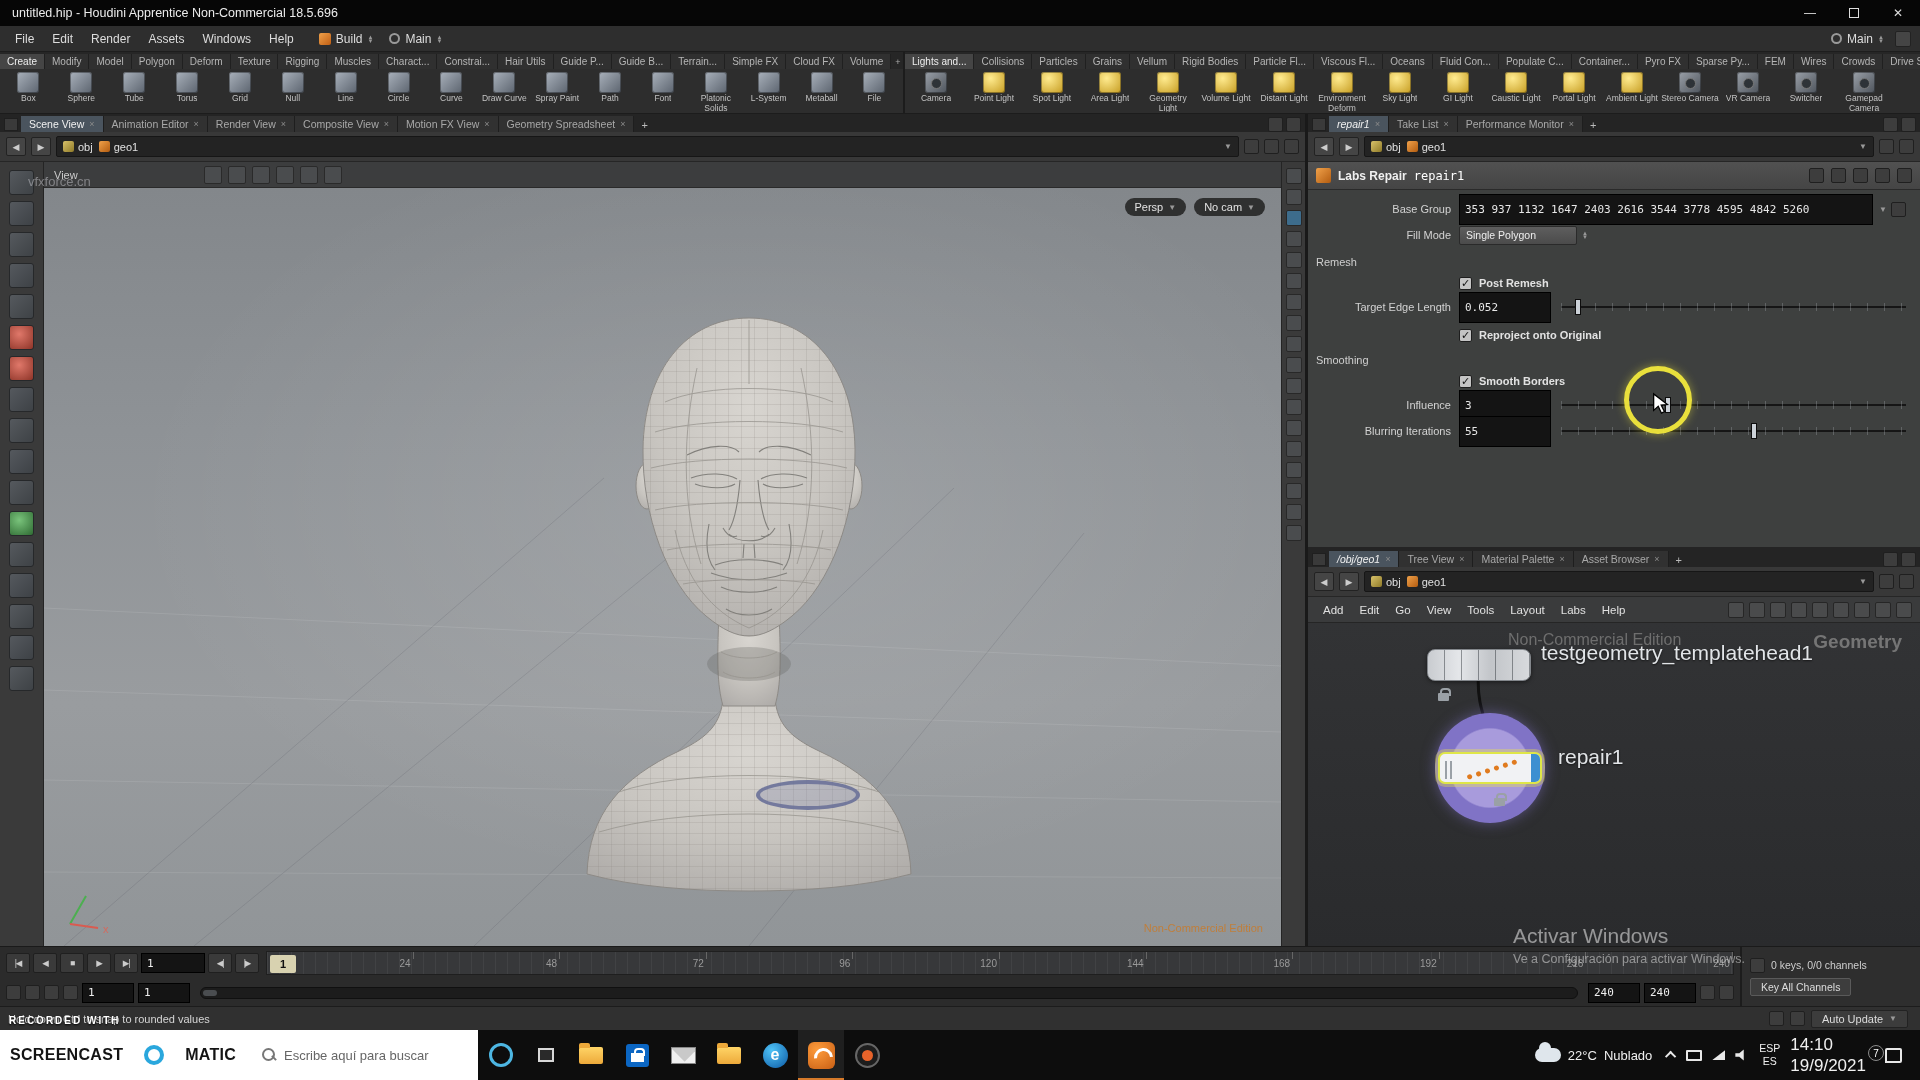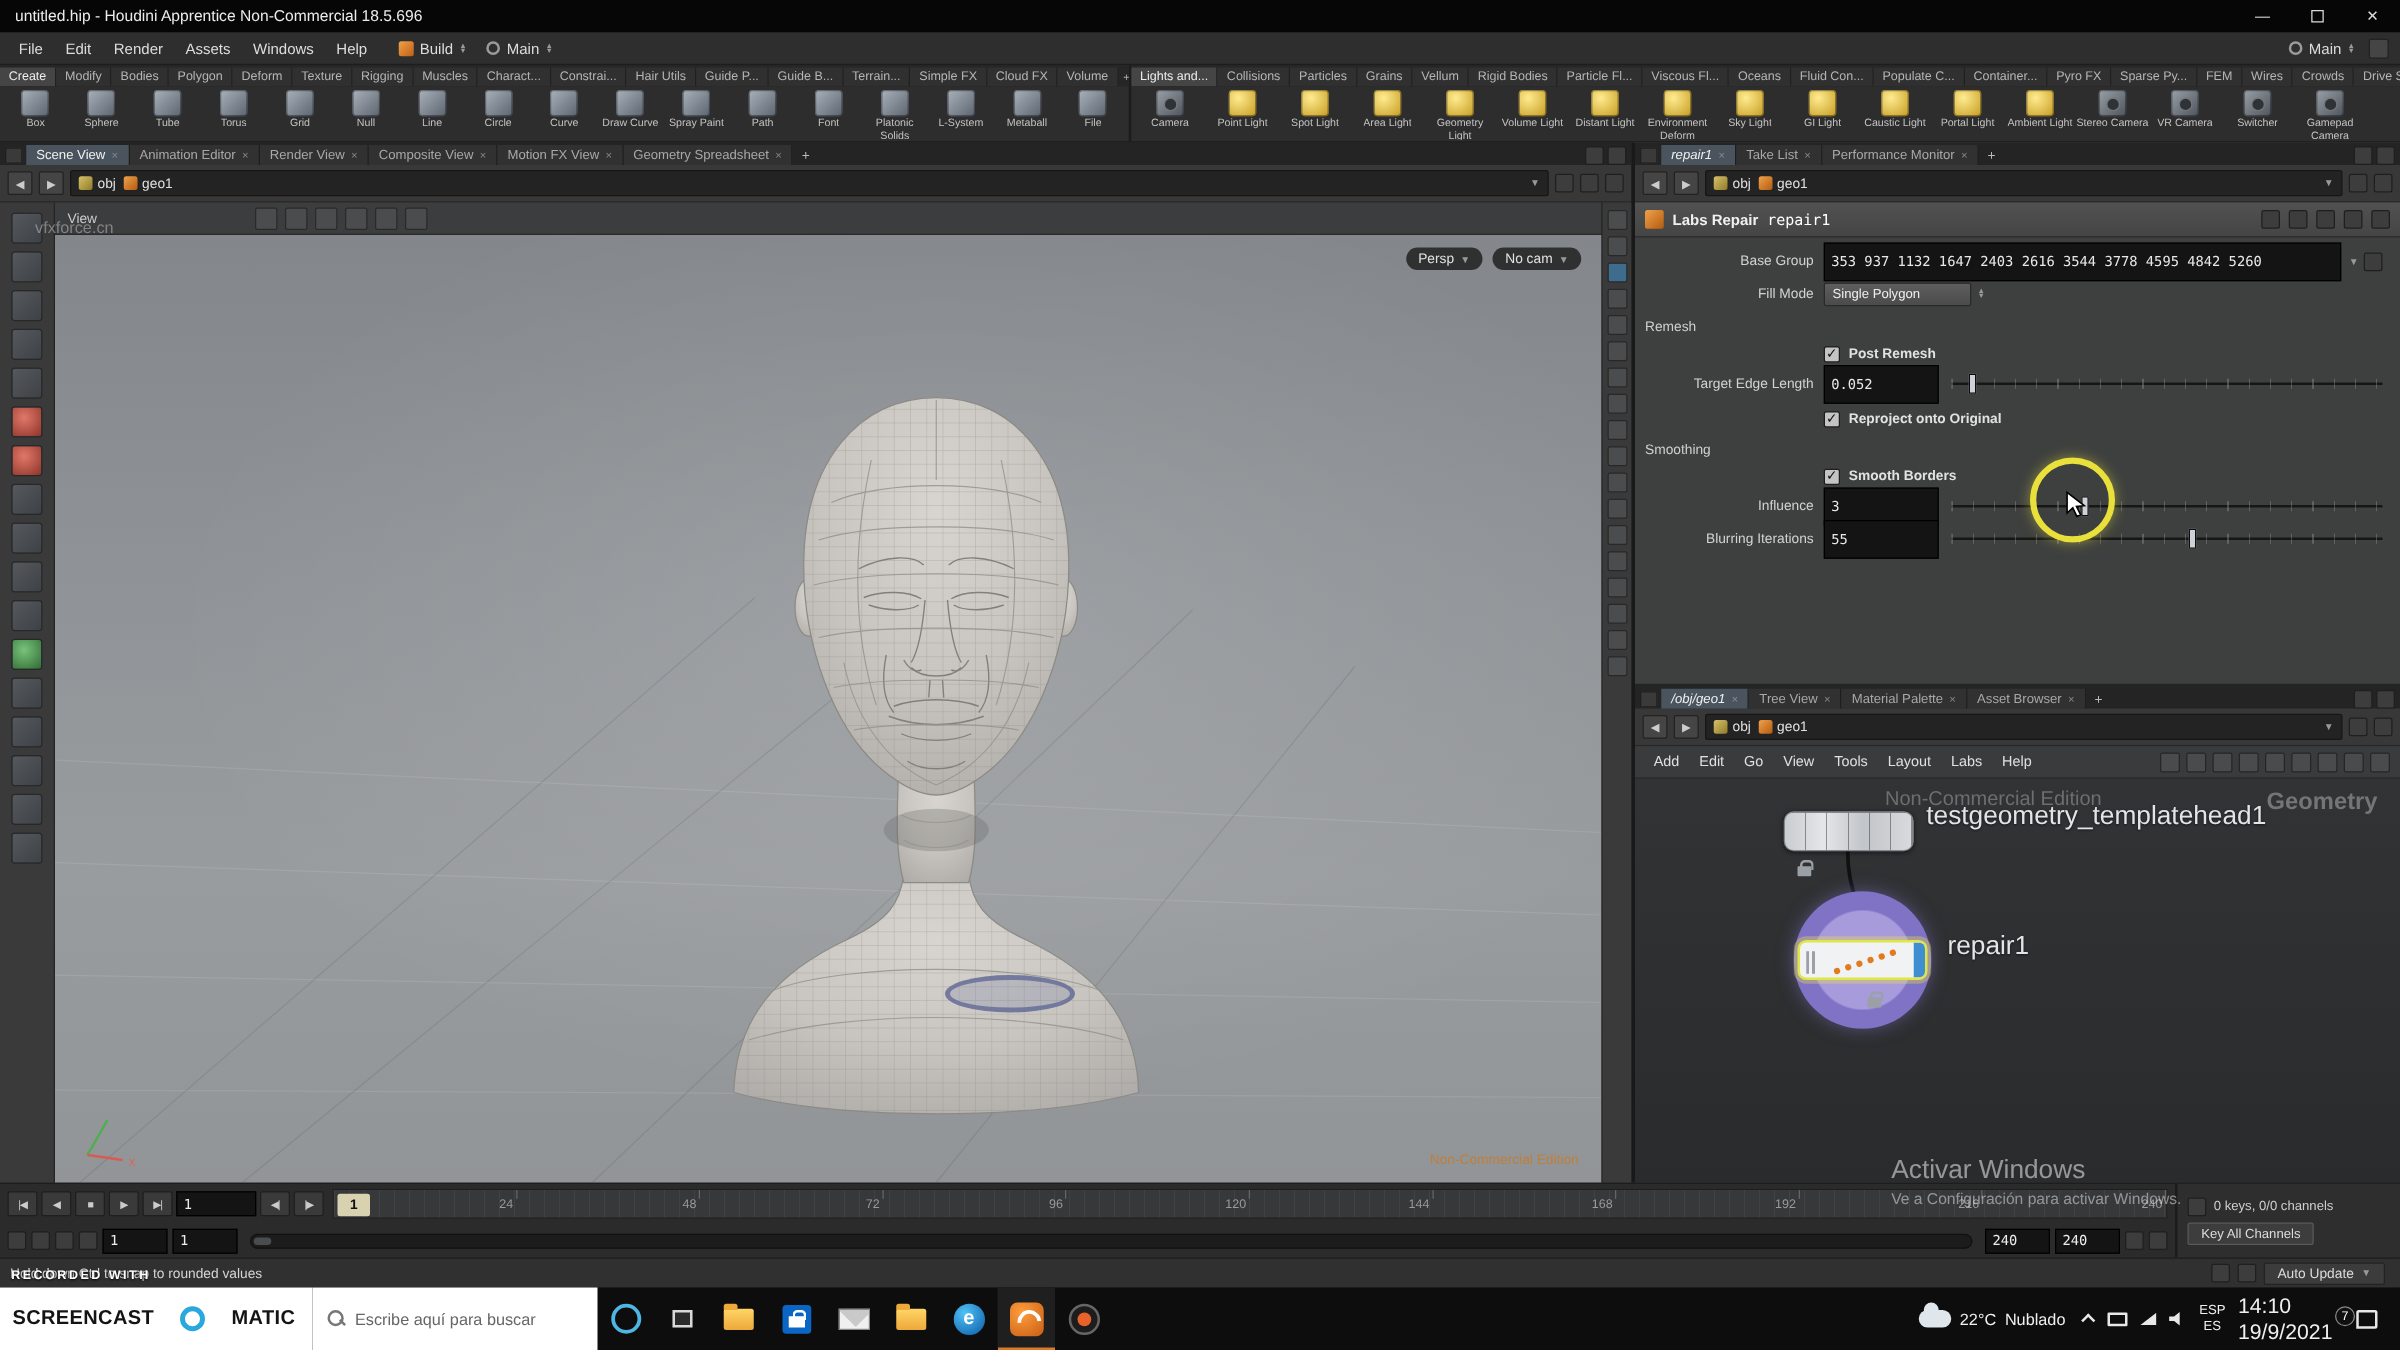--- a/index.html
+++ b/index.html
@@ -275,21 +275,21 @@
   </div>
 
   <div class="shelf">
     <div class="shelf-set left">
       <div class="shelf-tabs">
 
           <span class="shelf-tab active">Create</span>
 
           <span class="shelf-tab">Modify</span>
 
-          <span class="shelf-tab">Bodies</span>
+          <span class="shelf-tab">Model</span>
 
           <span class="shelf-tab">Polygon</span>
 
           <span class="shelf-tab">Deform</span>
 
           <span class="shelf-tab">Texture</span>
 
           <span class="shelf-tab">Rigging</span>
 
           <span class="shelf-tab">Muscles</span>

